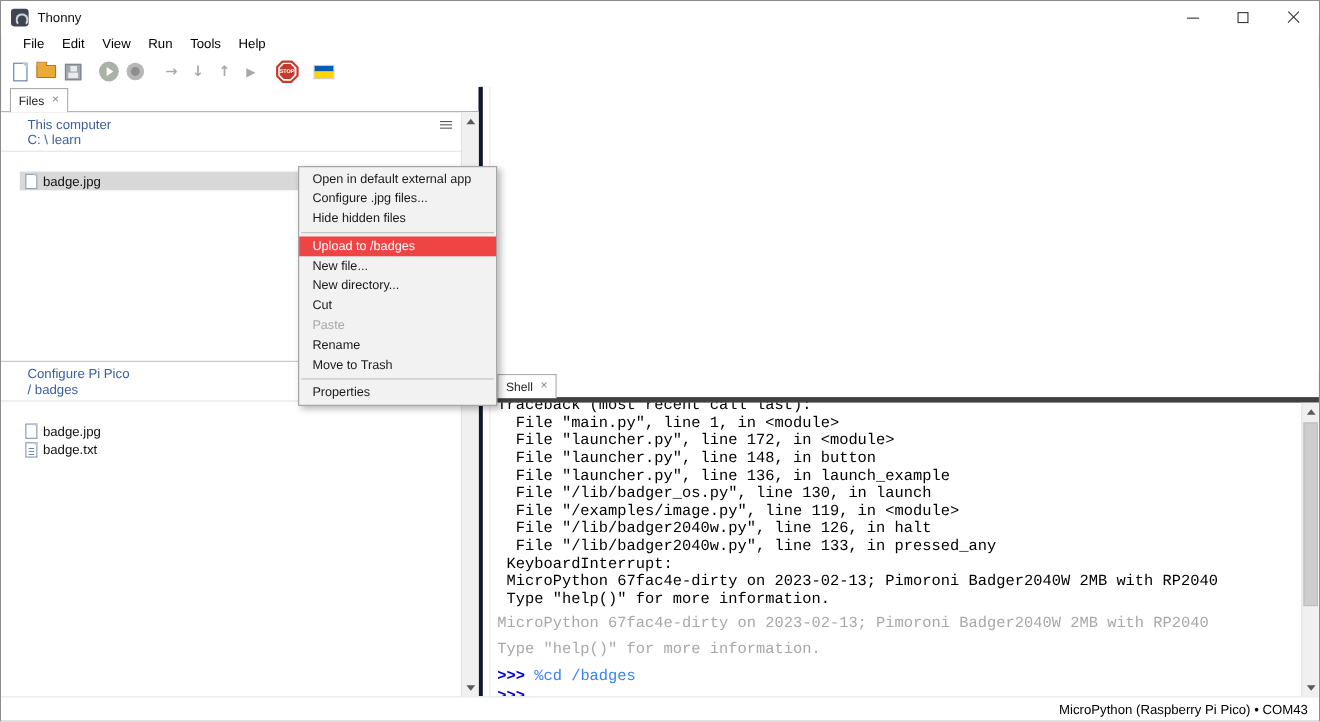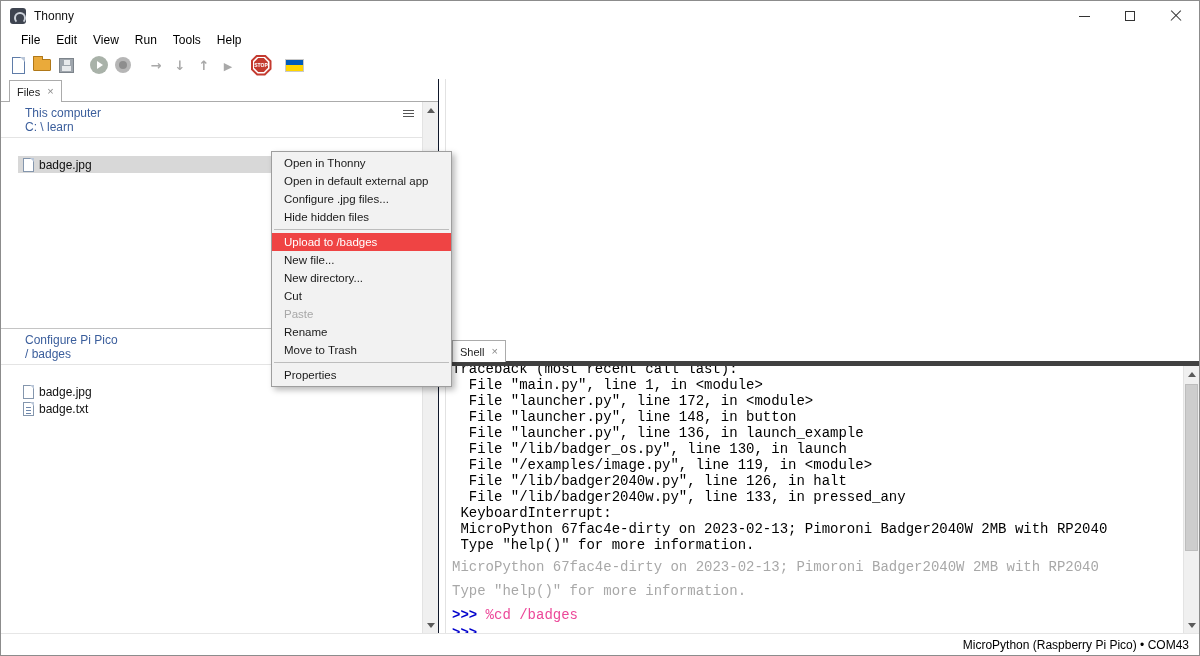--- a/index.html
+++ b/index.html
@@ -48,21 +48,21 @@
   .g-resume::after{ content:"\25B6"; font-size:11px; }
   .icon-stop { width:21px; height:21px; background:#c43a2f; clip-path:polygon(30% 0,70% 0,100% 30%,100% 70%,70% 100%,30% 100%,0 70%,0 30%); display:flex; align-items:center; justify-content:center; }
   .stop-ring { width:17px; height:17px; background:#fff; clip-path:polygon(30% 0,70% 0,100% 30%,100% 70%,70% 100%,30% 100%,0 70%,0 30%); display:flex; align-items:center; justify-content:center; }
   .stop-core { width:14px; height:14px; background:#c43a2f; clip-path:polygon(30% 0,70% 0,100% 30%,100% 70%,70% 100%,30% 100%,0 70%,0 30%); display:flex; align-items:center; justify-content:center; }
   .stop-text { font-size:5px; font-weight:bold; color:#fff; letter-spacing:0; }
   .icon-flag { width:19px; height:13px; border:1px solid #c9c9c9; display:flex; flex-direction:column; }
   .icon-flag .fb { flex:1; background:#005bbb; }
   .icon-flag .fy { flex:1; background:#ffd500; }
 
   
-  .files-panel { position:absolute; top:78px; left:0; width:438px; bottom:22px; border-right:1px solid #0f172a; }
+  .files-panel { position:absolute; top:78px; left:0; width:438px; bottom:22px; border-right:4px solid #0f172a; }
   .sash { position:absolute; top:78px; left:438px; width:6px; bottom:22px; background:#fff; }
   .right-area { position:absolute; top:78px; left:444px; right:0; bottom:22px; border-left:1px solid #e2e2e2; }
 
   .tab { position:absolute; top:1px; height:22px; background:#fff; border:1px solid #ababab; border-bottom:none; display:flex; align-items:center; gap:7px; padding:0 7px; font-size:11px; color:#222; z-index:2; }
   .tab-close { color:#8a8a8a; font-size:11px; line-height:1; }
 
   .p-body { position:absolute; top:22px; left:0; right:0; bottom:0; border-top:1px solid #ababab; background:#fff; }
 
   .tree-local  { position:absolute; top:0; left:0; right:16px; height:226px; }
   .tree-remote { position:absolute; top:226px; left:0; right:16px; bottom:0; border-top:1px solid #c4c4c4; }
@@ -84,21 +84,21 @@
   .sb-thumb { position:absolute; left:1px; right:1px; top:18px; height:167px; background:#cdcdcd; border:1px solid #bdbdbd; }
 
   
   .editor-area { position:absolute; top:0; left:0; right:0; height:260px; background:#fff; }
   .shell-panel { position:absolute; top:260px; left:0; right:0; bottom:0; }
   .s-body { position:absolute; top:22px; left:0; right:0; bottom:0; border-top:5px solid #404040; background:#fff; overflow:hidden; }
   .shell-lines { position:absolute; top:0; left:6px; right:18px; margin-top:-5px; }
   .shell-line { font-family:"Liberation Mono", monospace; font-size:14px; line-height:16px; height:16px; white-space:pre; color:#000; }
   .shell-line .prompt { color:#0000cc; font-weight:bold; }
   .shell-line.faded .txt { color:#a8a8a8; }
-  .shell-line.magic .txt { color:#ec4899; }
+  .shell-line.magic .txt { color:#3b82f6; }
   .shell-line:nth-child(13) { margin-top:6px; }
   .shell-line:nth-child(14) { margin-top:8px; }
   .shell-line:nth-child(15) { margin-top:8px; }
   .shell-line:nth-child(16) { margin-top:2px; }
 
   
   .context-menu { position:absolute; left:270px; top:150px; width:181px; background:#f2f2f2; border:1px solid #9e9e9e; box-shadow:3px 3px 6px rgba(0,0,0,.28); padding:2px 0; z-index:10; }
   .menu-entry { height:18px; line-height:18px; font-size:11.5px; color:#1a1a1a; padding:0 12px 0 12px; white-space:nowrap; }
   .menu-entry.highlighted { background:#ef4444; color:#fff; }
   .menu-entry.disabled { color:#a8a8a8; }
@@ -267,21 +267,20 @@
         </div>
       </div>
     </div>
   </div>
 
   <div class="statusbar">
     <span class="status-text">MicroPython (Raspberry Pi Pico)  •  COM43</span>
   </div>
 
   <div class="context-menu">
-      <div class="menu-entry">Open in Thonny</div>
       <div class="menu-entry">Open in default external app</div>
       <div class="menu-entry">Configure .jpg files...</div>
       <div class="menu-entry">Hide hidden files</div>
       <div class="menu-sep"></div>
       <div class="menu-entry highlighted">Upload to /badges</div>
       <div class="menu-entry">New file...</div>
       <div class="menu-entry">New directory...</div>
       <div class="menu-entry">Cut</div>
       <div class="menu-entry disabled">Paste</div>
       <div class="menu-entry">Rename</div>

